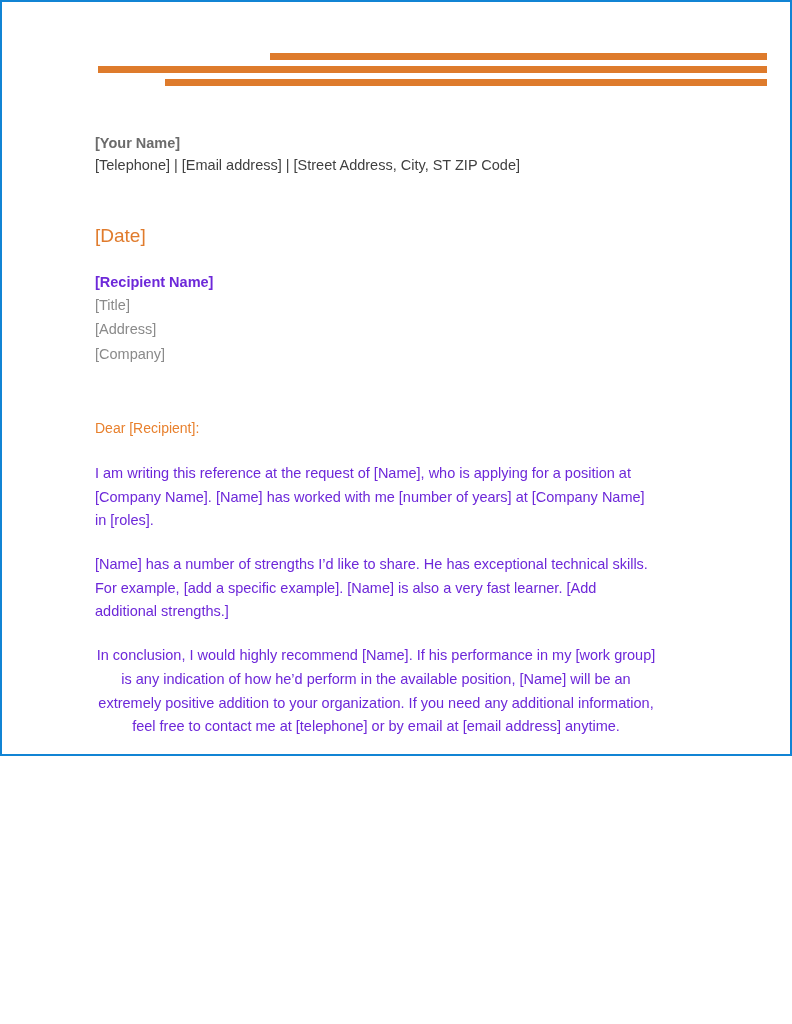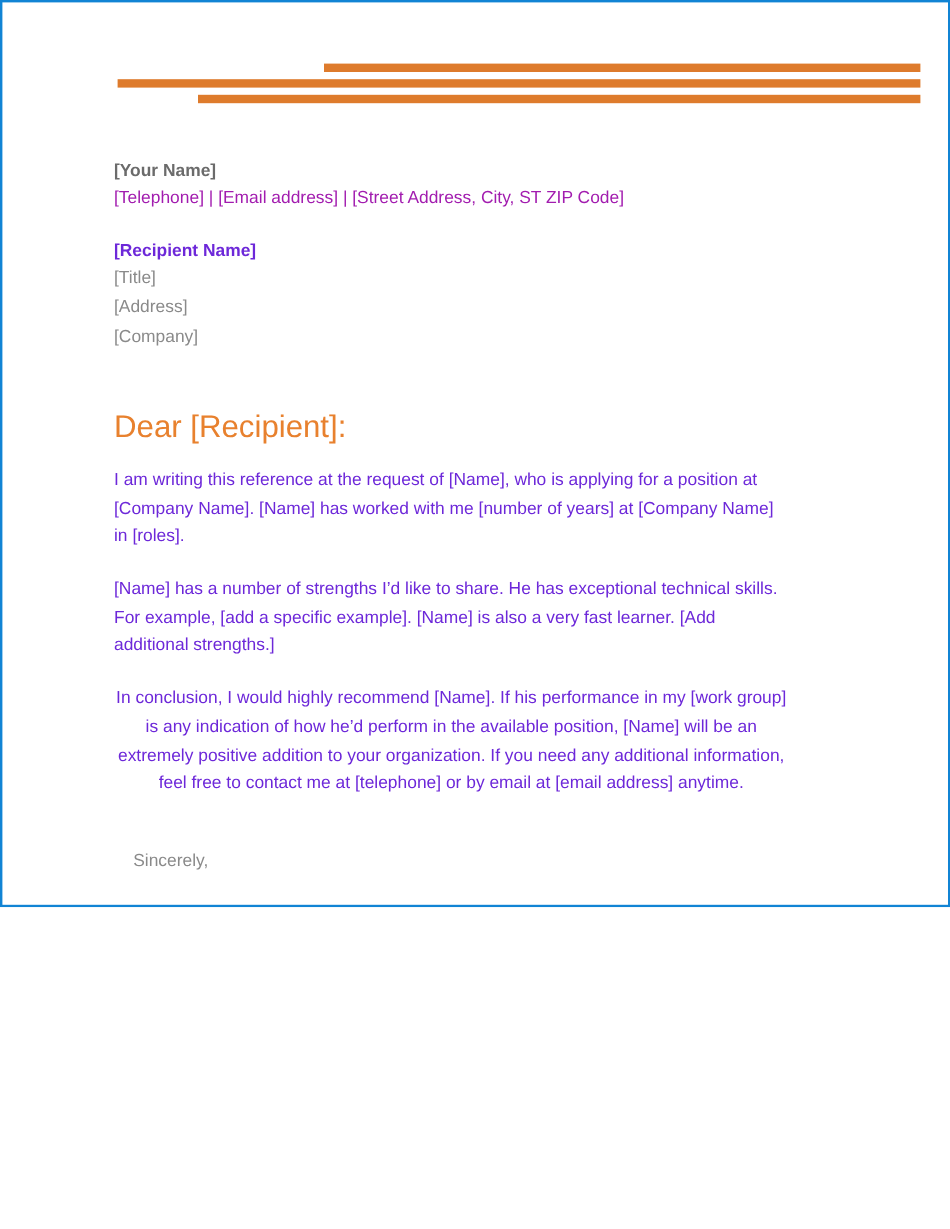--- a/index.html
+++ b/index.html
@@ -45,21 +45,21 @@
   .sender-block { margin: 0; }
   .sender-name {
     font-size: 14.5px;
     font-weight: bold;
     color: #6b6b6b;
     line-height: 21px;
     margin: 0;
   }
   .sender-contact {
     font-size: 14.5px;
-    color: #a21caf;
+    color: #404040;
     line-height: 22px;
     margin: 0;
   }
 
   .date {
     font-size: 19px;
     color: #E07B2C;
     line-height: 26px;
     margin: 0;
     padding-top: 47px;
@@ -76,21 +76,21 @@
     margin: 0;
   }
   .recipient-line {
     font-size: 14.5px;
     color: #8a8a8a;
     line-height: 24.3px;
     margin: 0;
   }
 
   .salutation {
-    font-size: 26px;
+    font-size: 14px;
     color: #E8812E;
     line-height: 28px;
     margin: 0;
     padding-top: 48px;
   }
 
   .body-copy { padding-top: 20px; }
   .para {
     font-size: 14.5px;
     color: #6d28d9;
@@ -133,20 +133,21 @@
     <div class="rule rule-3"></div>
   </div>
 
   <div class="content">
 
     <div class="sender-block">
       <p class="sender-name">[Your Name]</p>
       <p class="sender-contact">[Telephone] | [Email address] | [Street Address, City, ST ZIP Code]</p>
     </div>
 
+    <p class="date">[Date]</p>
 
     <div class="recipient-block">
       <p class="recipient-name">[Recipient Name]</p>
       <p class="recipient-line">[Title]</p>
       <p class="recipient-line">[Address]</p>
       <p class="recipient-line">[Company]</p>
     </div>
 
     <p class="salutation">Dear [Recipient]:</p>
 

